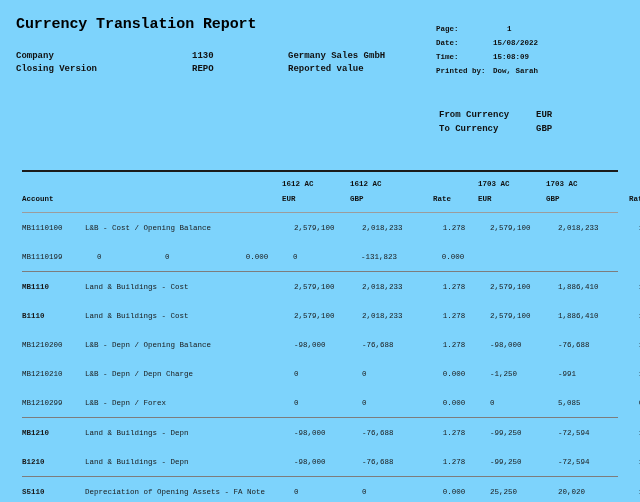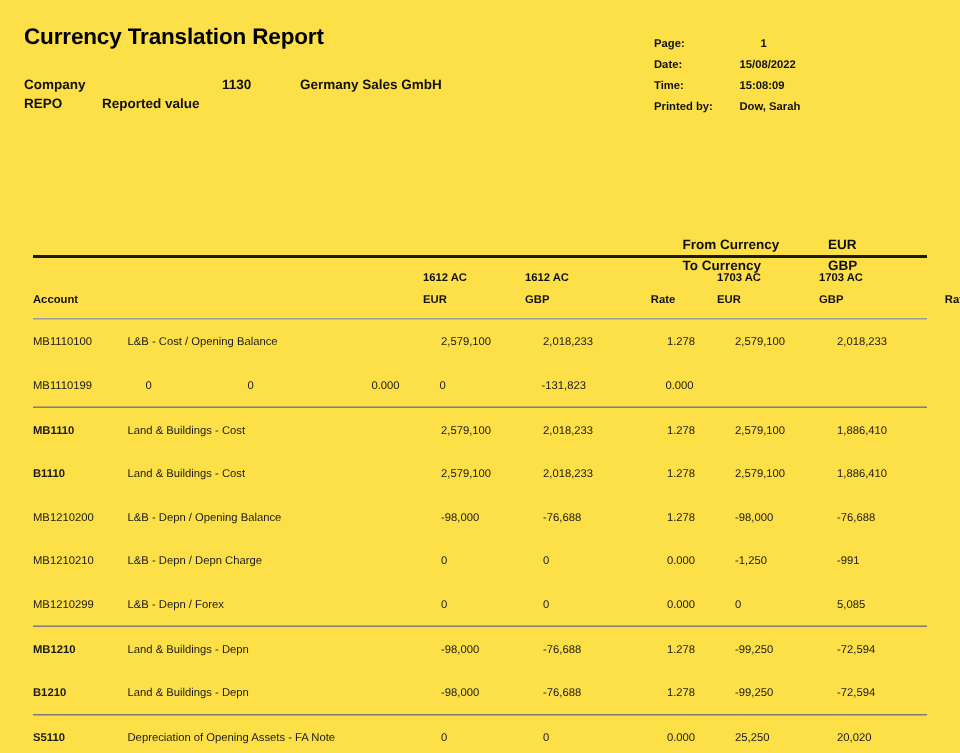--- a/index.html
+++ b/index.html
@@ -13,21 +13,22 @@
     position: relative;
     overflow: hidden;
     font-family: "Liberation Sans", sans-serif;
     color: #1a1a1a;
     -webkit-font-smoothing: antialiased;
   }
 
   .page {
     position: absolute;
     inset: 0;
-    background: #fde047;
+    background: #7dd3fc;
+    font-family: Liberation Mono, monospace;
   }
 
   
   .report-title {
     position: absolute;
     left: 16px;
     top: 16px;
     font-size: 15px;
     font-weight: bold;
     letter-spacing: -0.1px;
@@ -41,20 +42,21 @@
     top: 50px;
     font-size: 9px;
     font-weight: bold;
     color: #111;
   }
   .param-row {
     display: flex;
     height: 13px;
     line-height: 13px;
     white-space: nowrap;
+    gap: 44px;
   }
   .param-label { width: 132px; }
   .param-code  { width: 52px; }
   .param-desc  { }
 
   
   .meta-block {
     position: absolute;
     left: 436px;
     top: 22px;
@@ -68,26 +70,25 @@
     line-height: 14px;
     white-space: nowrap;
   }
   .meta-label { width: 57px; }
   .meta-value { }
   .meta-value.centered { padding-left: 14px; }
 
   
   .currency-block {
     position: absolute;
-    left: 455px;
+    left: 439px;
     top: 108px;
     font-size: 9px;
     font-weight: bold;
     color: #111;
-    margin-top: 48px;
   }
   .currency-row {
     display: flex;
     height: 14px;
     line-height: 14px;
     white-space: nowrap;
   }
   .currency-label { width: 97px; }
   .currency-value { }
 
@@ -154,20 +155,21 @@
 
   <div class="report-title">Currency Translation Report</div>
 
   <div class="param-block">
     <div class="param-row">
       <span class="param-label">Company</span>
       <span class="param-code">1130</span>
       <span class="param-desc">Germany Sales GmbH</span>
     </div>
     <div class="param-row">
+      <span class="param-label">Closing Version</span>
       <span class="param-code">REPO</span>
       <span class="param-desc">Reported value</span>
     </div>
   </div>
 
   <div class="meta-block">
     <div class="meta-row">
       <span class="meta-label">Page:</span>
       <span class="meta-value centered">1</span>
     </div>

